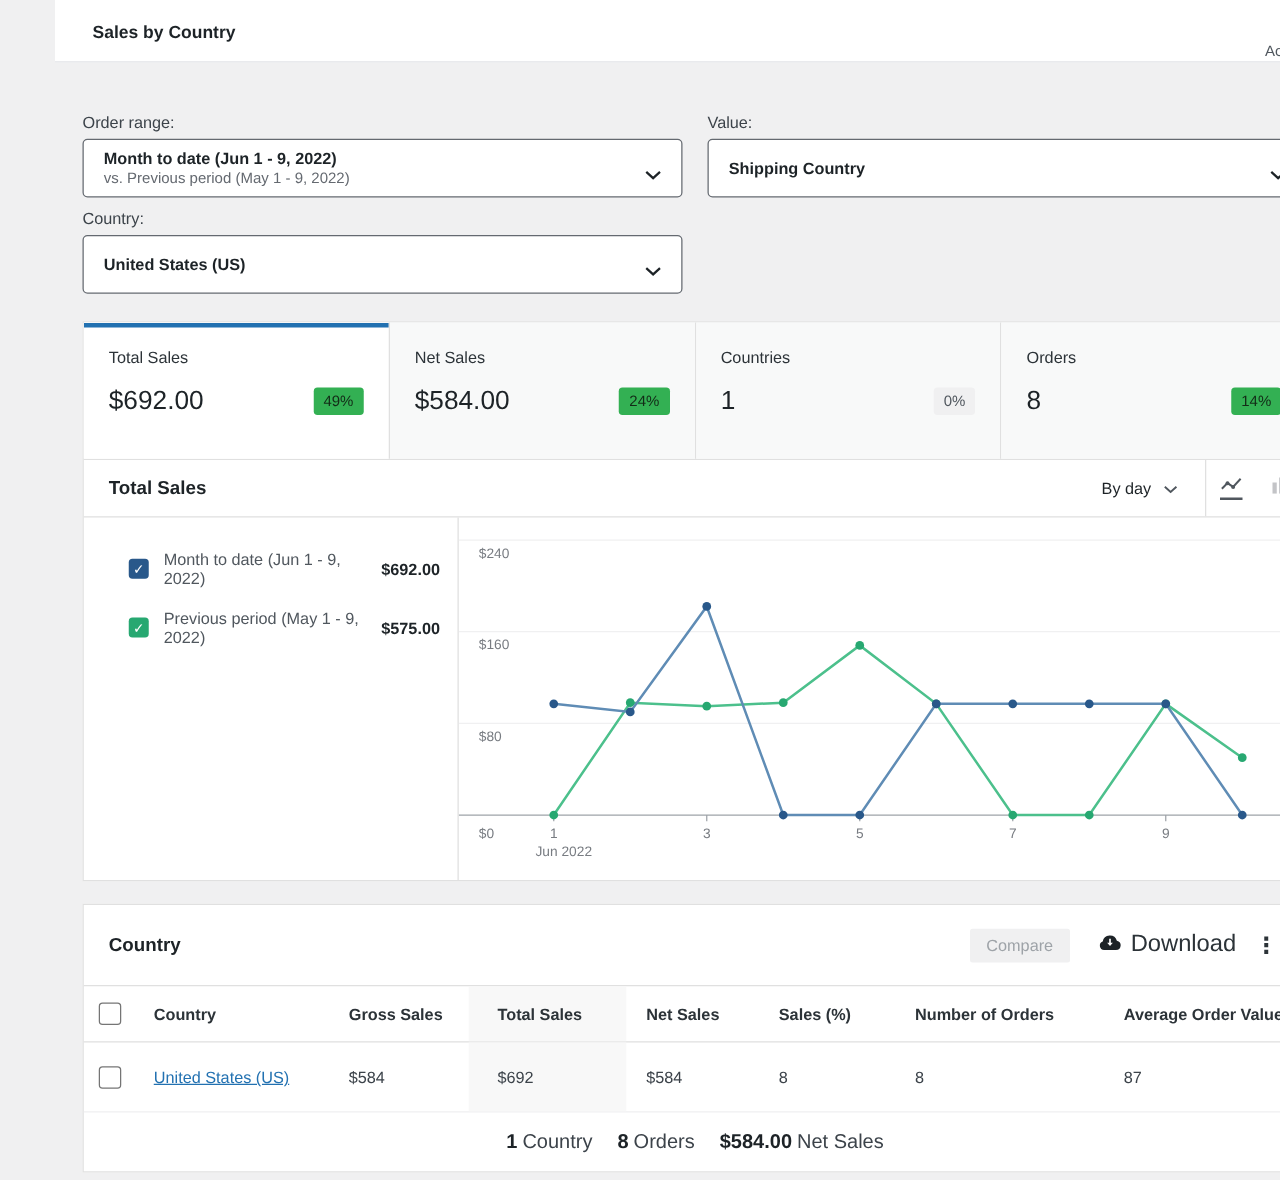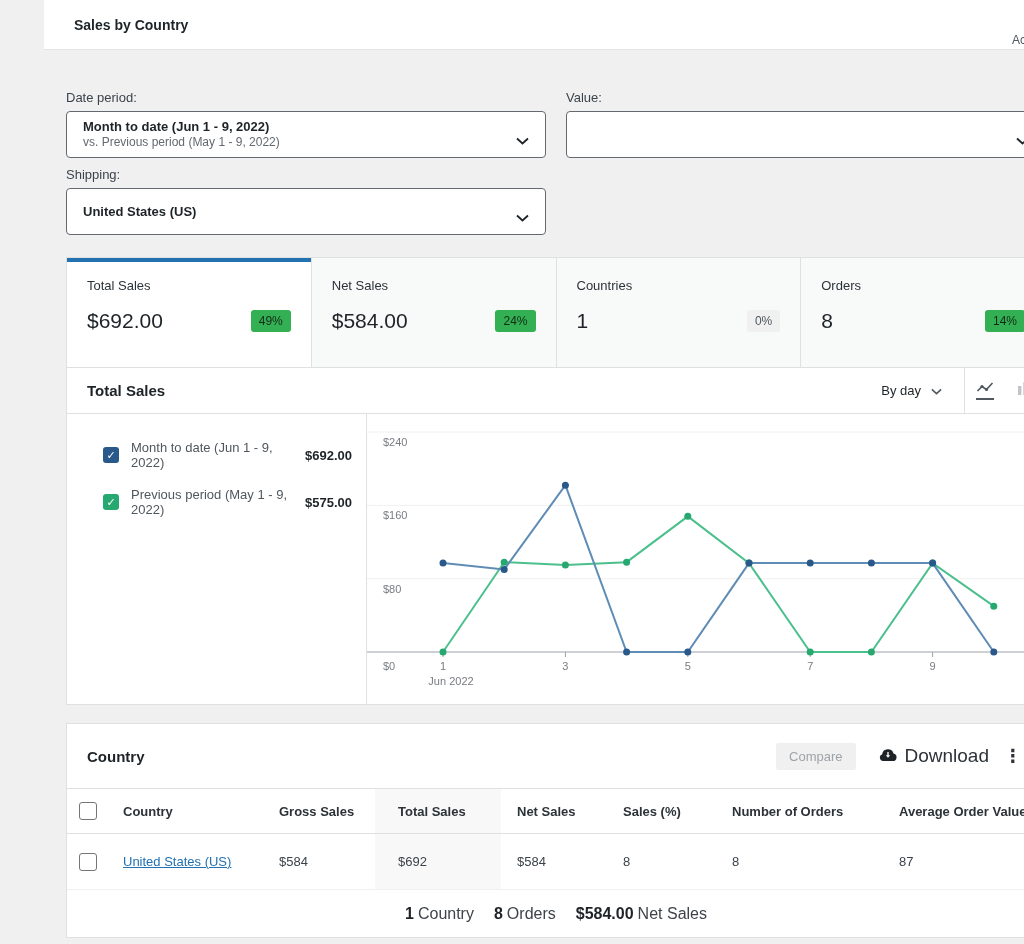--- a/index.html
+++ b/index.html
@@ -98,41 +98,42 @@
         </svg>
       </span>
       <span class="activity-label">Activity</span>
     </div>
   </div>
 
   <div class="content">
 
     <div class="filters">
       <div>
-        <div class="filter-label">Date period:</div>
+        <div class="filter-label">Order range:</div>
         <div class="select-box">
           <span class="select-title">Month to date (Jun 1 - 9, 2022)</span>
           <span class="select-sub">vs. Previous period (May 1 - 9, 2022)</span>
           <span class="chevron"><svg width="13" height="8" viewBox="0 0 13 8" fill="none" stroke="#1d2327" stroke-width="1.8">
                 <path d="M1 1.5 L6.5 6.5 L12 1.5"></path>
               </svg></span>
         </div>
         <div class="country-filter">
-          <div class="filter-label">Shipping:</div>
+          <div class="filter-label">Country:</div>
           <div class="select-box">
             <span class="select-title">United States (US)</span>
             <span class="chevron"><svg width="13" height="8" viewBox="0 0 13 8" fill="none" stroke="#1d2327" stroke-width="1.8">
                   <path d="M1 1.5 L6.5 6.5 L12 1.5"></path>
                 </svg></span>
           </div>
         </div>
       </div>
       <div>
         <div class="filter-label">Value:</div>
         <div class="select-box">
+          <span class="select-title">Shipping Country</span>
           <span class="chevron"><svg width="13" height="8" viewBox="0 0 13 8" fill="none" stroke="#1d2327" stroke-width="1.8">
                 <path d="M1 1.5 L6.5 6.5 L12 1.5"></path>
               </svg></span>
         </div>
       </div>
     </div>
 
     <div class="panel chart-panel">
       <div class="stat-tabs">
         <div class="stat-tab active">

